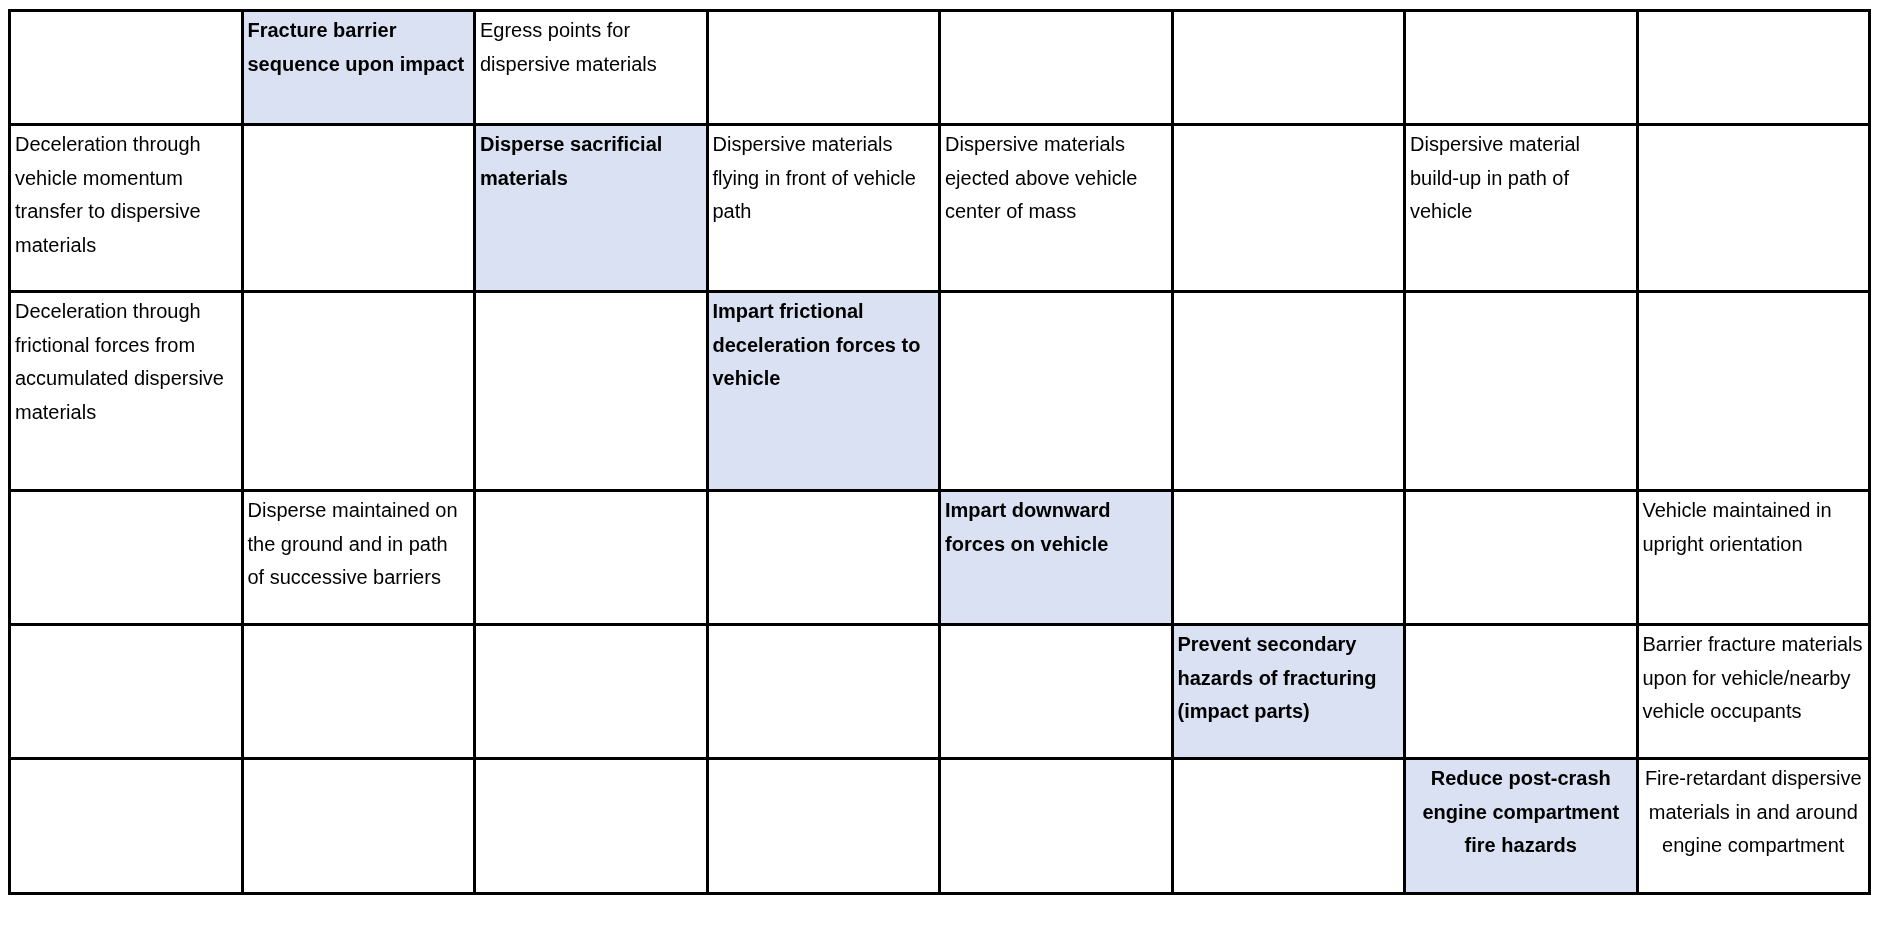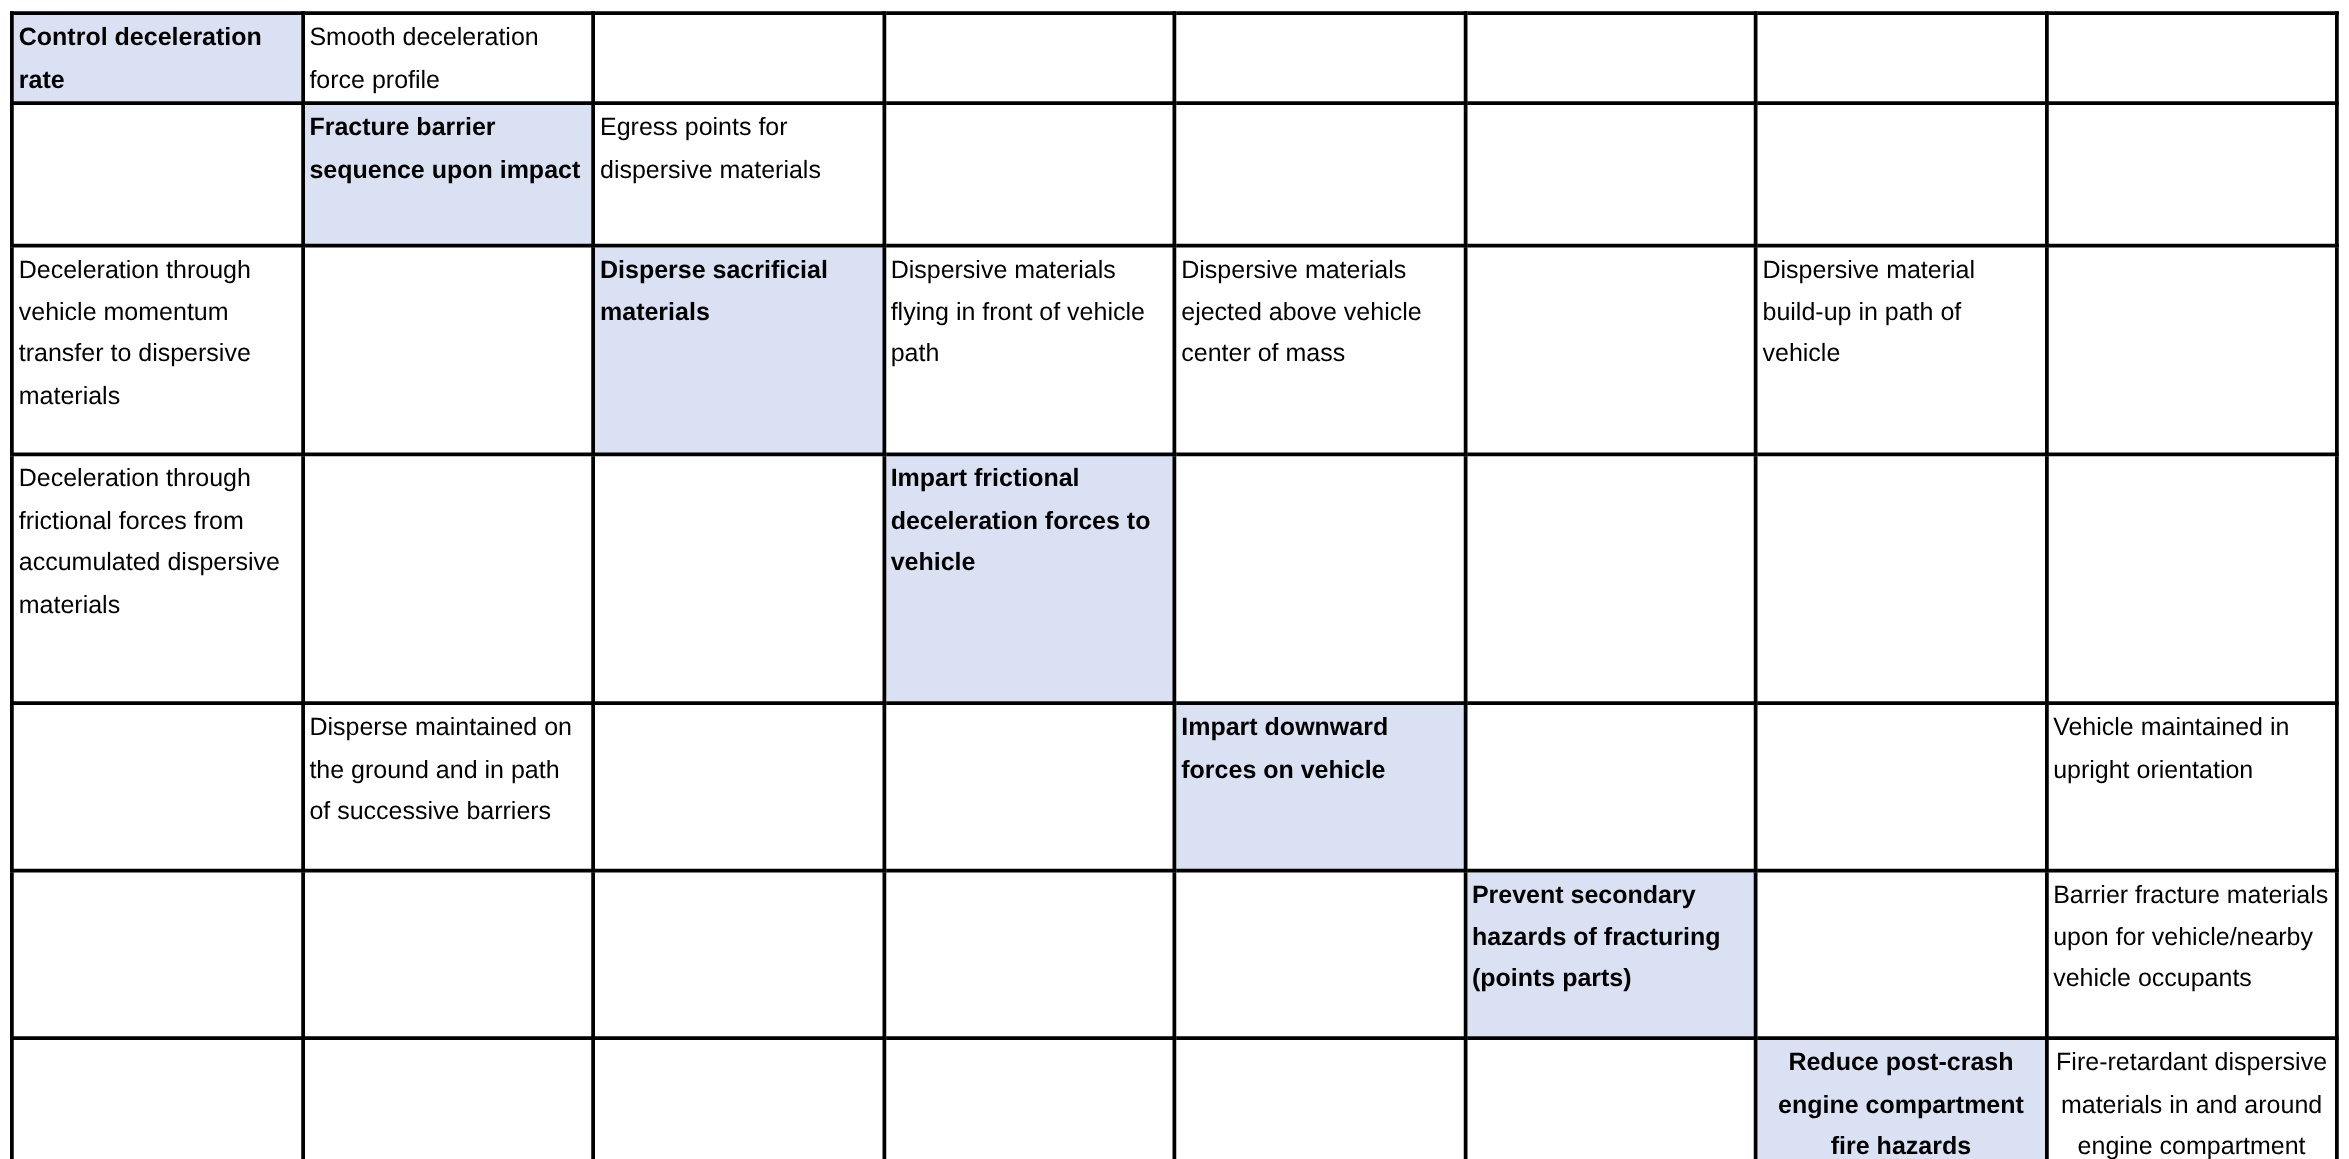--- a/index.html
+++ b/index.html
@@ -53,30 +53,20 @@
       <col class="c">
         <col class="c">
         <col class="c">
         <col class="c">
       <col class="c">
         <col class="c">
         <col class="c">
         <col class="c">
     </colgroup>
     <tbody>
-      <tr class="r1">
-        <td class="hl">Control deceleration rate</td>
-        <td>Smooth deceleration force profile</td>
-        <td></td>
-        <td></td>
-        <td></td>
-        <td></td>
-        <td></td>
-        <td></td>
-      </tr>
       <tr class="r2">
         <td></td>
         <td class="hl">Fracture barrier sequence upon impact</td>
         <td>Egress points for dispersive materials</td>
         <td></td>
         <td></td>
         <td></td>
         <td></td>
         <td></td>
       </tr>
@@ -109,21 +99,21 @@
         <td></td>
         <td></td>
         <td>Vehicle maintained in upright orientation</td>
       </tr>
       <tr class="r6">
         <td></td>
         <td></td>
         <td></td>
         <td></td>
         <td></td>
-        <td class="hl">Prevent secondary hazards of fracturing (points parts)</td>
+        <td class="hl">Prevent secondary hazards of fracturing (impact parts)</td>
         <td></td>
         <td>Barrier fracture materials upon for vehicle/nearby vehicle occupants</td>
       </tr>
       <tr class="r7">
         <td></td>
         <td></td>
         <td></td>
         <td></td>
         <td></td>
         <td></td>

